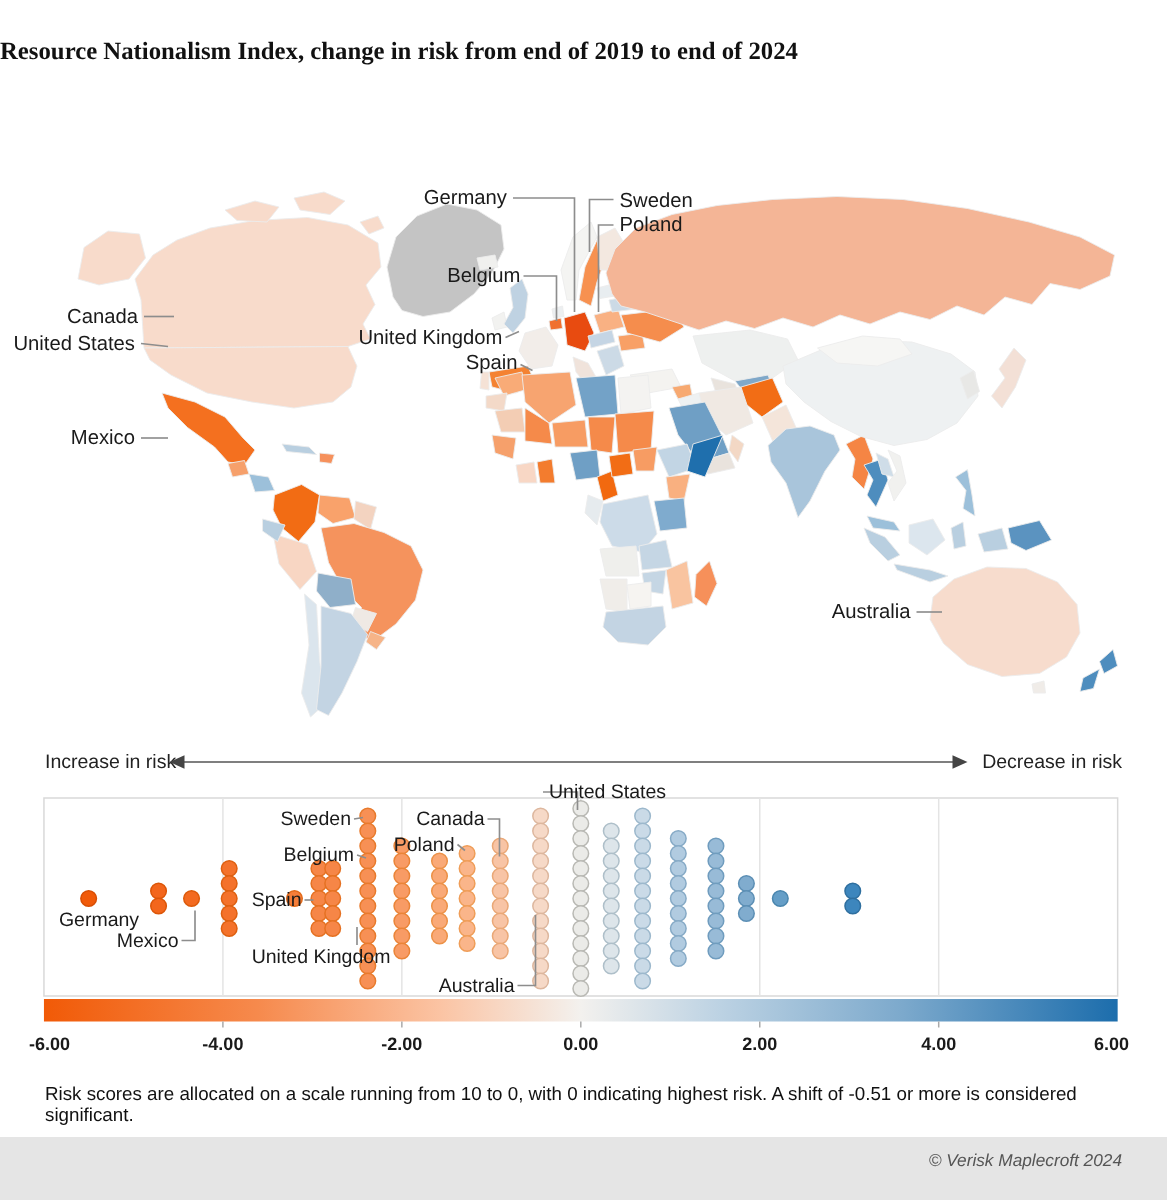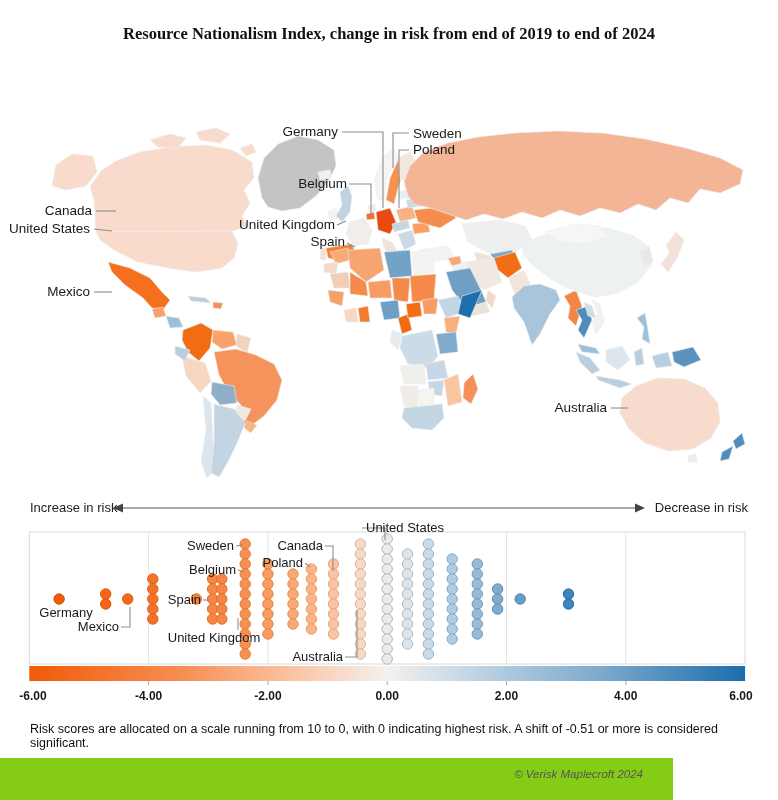--- a/index.html
+++ b/index.html
@@ -1,30 +1,30 @@
 <!DOCTYPE html>
 <html><head>
 <meta charset="utf-8">
 <style>
   html,body{margin:0;padding:0;background:#fff;}
   body{width:778px;height:800px;position:relative;overflow:hidden;font-family:"Liberation Sans",sans-serif;}
-  .title{position:absolute;top:24px;left:0;right:0;text-align:center;font-family:"Liberation Serif",serif;font-weight:bold;font-size:16.5px;color:#111;}
+  .title{position:absolute;top:24px;left:0;right:0;text-align:left;font-family:"Liberation Serif",serif;font-weight:bold;font-size:16.5px;color:#111;}
   svg{position:absolute;left:0;display:block;}
   #map-svg{top:100px;}
   #swarm-svg{top:495px;}
   #map-svg path{stroke:#ececec;stroke-width:0.6;}
   .map-label{font-size:13.5px;font-weight:500;fill:#1a1a1a;}
   .leader{fill:none;stroke:#8d8d8d;stroke-width:1.1;}
   .swarm-label{font-size:13px;font-weight:500;fill:#1a1a1a;}
   .dir-label{font-size:13px;font-weight:500;fill:#222;}
   .tick-label{font-size:12px;font-weight:700;fill:#1a1a1a;}
   .panel{fill:none;stroke:#d9d9d9;stroke-width:1;}
   .gridline{stroke:#e4e4e4;stroke-width:1;}
   .footnote{position:absolute;top:722px;left:30px;right:24px;font-size:12.5px;color:#111;}
-  .footer-strip{position:absolute;bottom:0;left:0;width:673px;height:42px;background:#84cc16;}
+  .footer-strip{position:absolute;bottom:0;left:0;width:778px;height:42px;background:#e5e5e5;}
   .copyright{position:absolute;top:10px;right:30px;font-size:11.5px;font-style:italic;color:#555;}
 </style>
 </head>
 <body>
 
 <div class="title">Resource Nationalism Index, change in risk from end of 2019 to end of 2024</div>
 
 <svg id="map-svg" width="778" height="400" viewBox="0 100 778 400">
 
   <path d="M52,186 L56,165 L72,154 L93,156 L97,172 L86,186 L66,190 Z" fill="#f8dbcb"></path>

